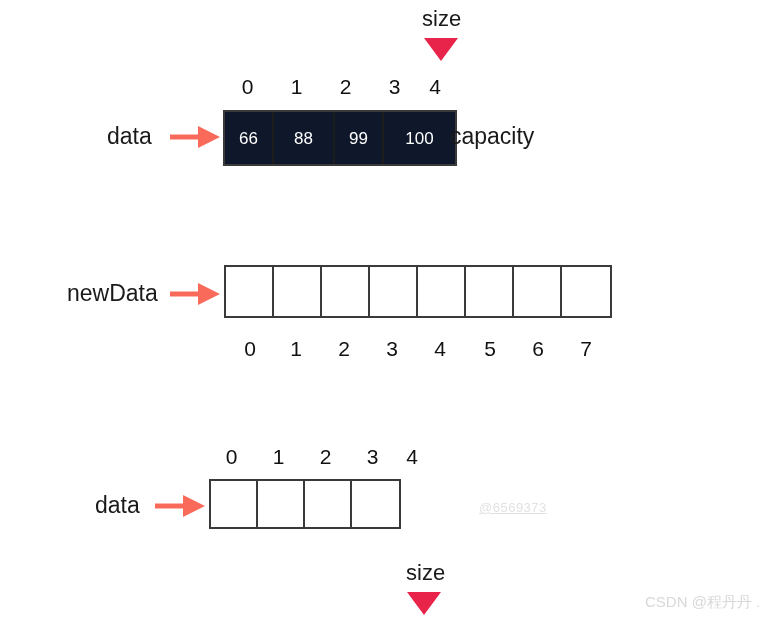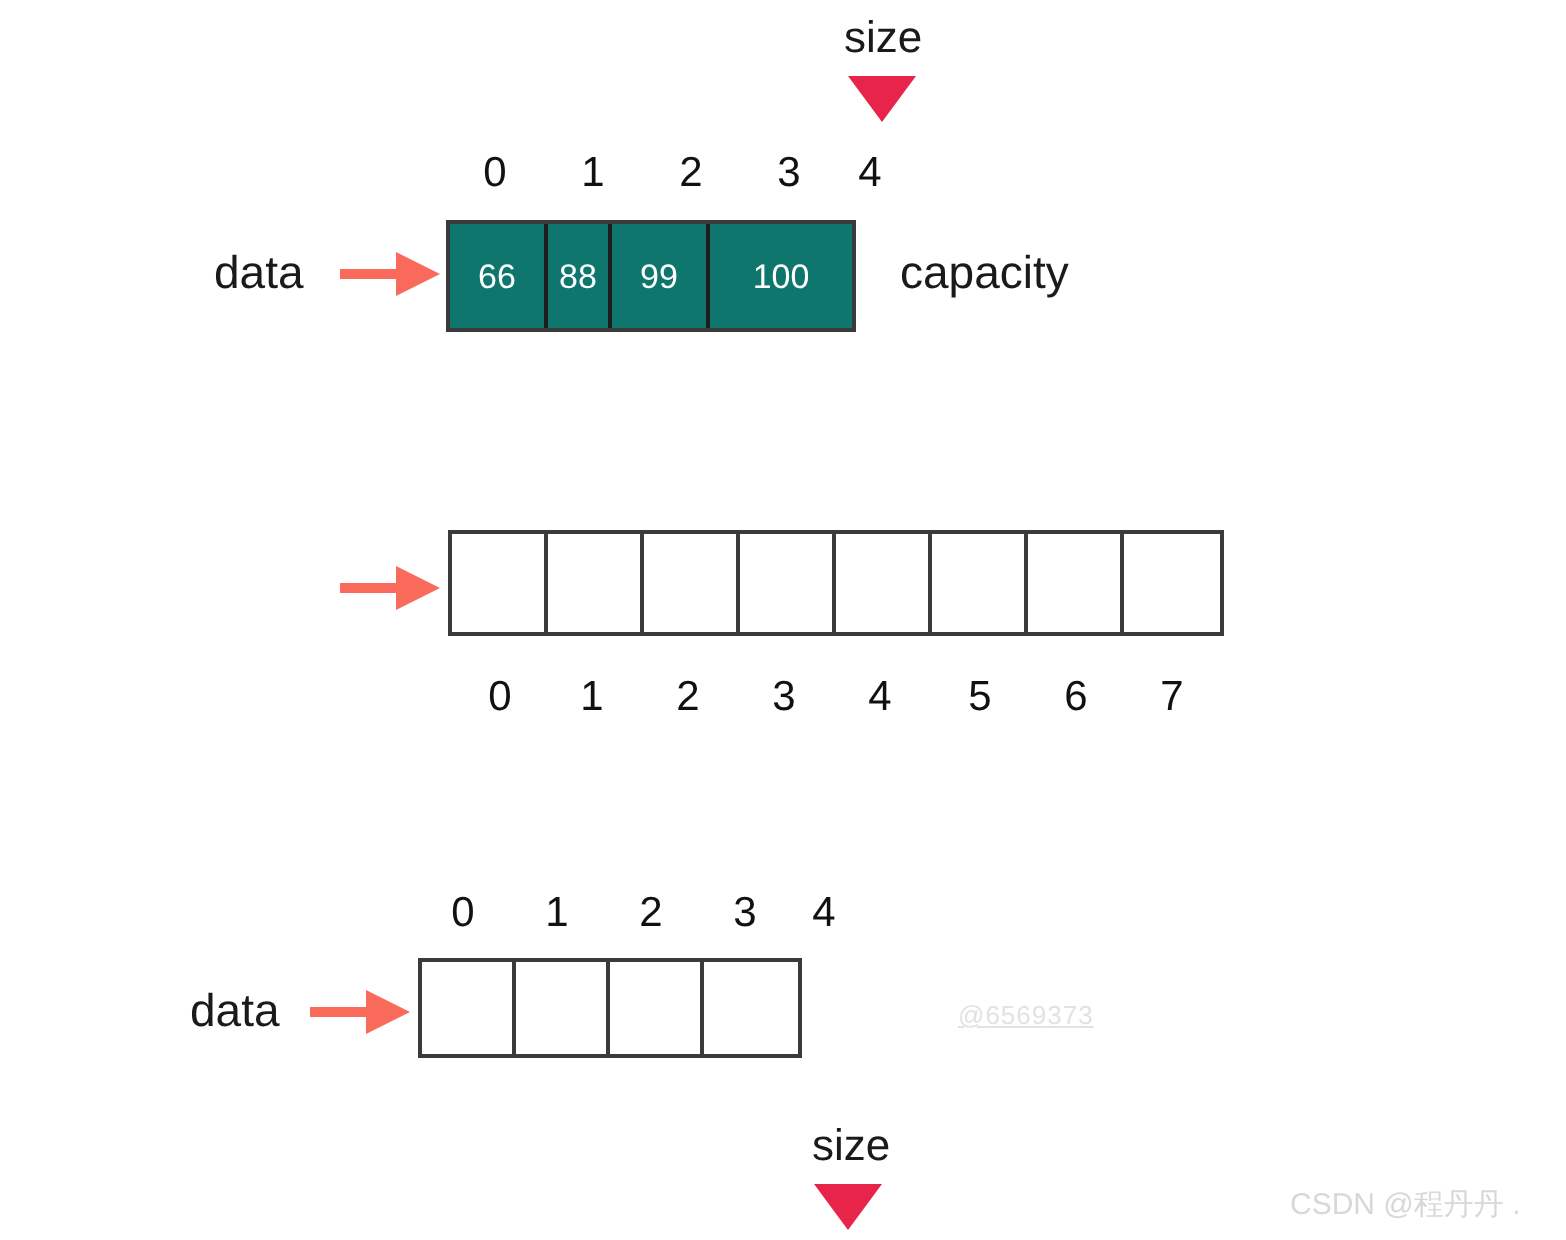--- a/index.html
+++ b/index.html
@@ -54,21 +54,21 @@
     align-items: center;
     justify-content: center;
     font-size: 17px;
     line-height: 1;
   }
   
   .array-blue {
     border: 2px solid #3a3a3a;
   }
   .array-blue .cell {
-    background: #0f766e;
+    background: #0f172a;
     color: #ffffff;
     border-right: 2px solid #1d1d1d;
   }
   .array-blue .cell:last-child {
     border-right: none;
   }
   
   .array-empty {
     border: 2px solid #3a3a3a;
     background: #ffffff;
@@ -124,27 +124,28 @@
 
   <div class="abs label" style="left:107px; top:125px;">data</div>
 
   <svg class="abs arrow-right" style="left:168px; top:122px;" width="56" height="30" viewBox="0 0 56 30">
     <path d="M2 15 L34 15" stroke="#fa6a5a" stroke-width="5" stroke-linecap="butt" fill="none"></path>
     <path d="M30 4 L52 15 L30 26 Z" fill="#fa6a5a"></path>
   </svg>
 
   <div class="abs array array-blue" style="left:223px; top:110px; height:56px;">
     <div class="cell" style="width:49px;">66</div>
-    <div class="cell" style="width:32px;">88</div>
+    <div class="cell" style="width:61px;">88</div>
     <div class="cell" style="width:49px;">99</div>
     <div class="cell" style="width:71px;">100</div>
   </div>
 
   <div class="abs label" style="left:450px; top:125px;">capacity</div>
 
+  <div class="abs label" style="left:67px; top:282px;">newData</div>
 
   <svg class="abs arrow-right" style="left:168px; top:279px;" width="56" height="30" viewBox="0 0 56 30">
     <path d="M2 15 L34 15" stroke="#fa6a5a" stroke-width="5" stroke-linecap="butt" fill="none"></path>
     <path d="M30 4 L52 15 L30 26 Z" fill="#fa6a5a"></path>
   </svg>
 
   <div class="abs array array-empty" style="left:224px; top:265px; height:53px;">
     <div class="cell" style="width:48px;"></div>
     <div class="cell" style="width:48px;"></div>
     <div class="cell" style="width:48px;"></div>

